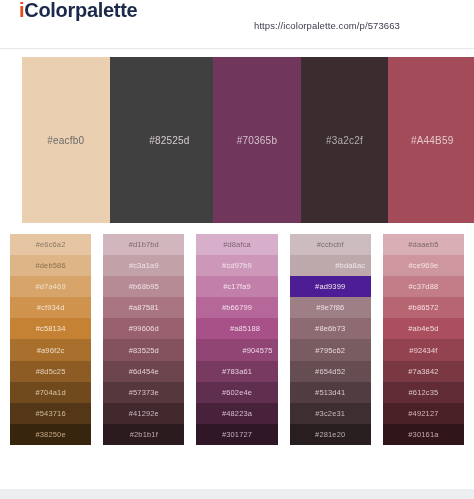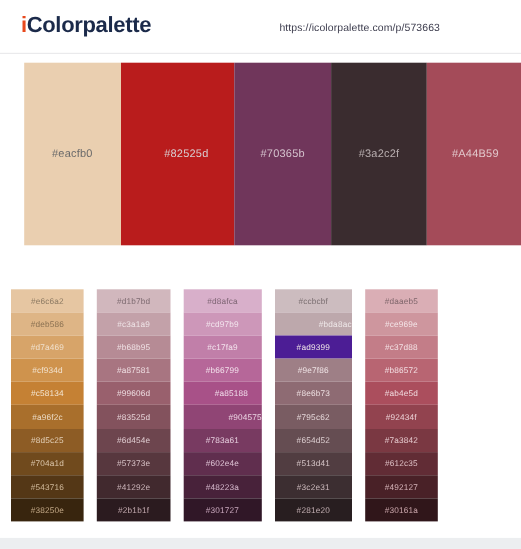--- a/index.html
+++ b/index.html
@@ -26,21 +26,21 @@
     position: relative;
     height: 48px;
     background: #ffffff;
     display: flex;
     align-items: center;
     border-bottom: 1px solid #e8e8ea;
   }
   .logo {
     position: absolute;
     left: 19px;
-    top: 13px;
+    top: 0;
     font-size: 20px;
     font-weight: bold;
     letter-spacing: -0.3px;
     line-height: 1;
     white-space: nowrap;
   }
   .logo-i {
     color: #e8491d;
   }
   .logo-rest {
@@ -75,22 +75,22 @@
   .main-swatch .hex {
     font-size: 10px;
     letter-spacing: 0.2px;
     white-space: nowrap;
   }
 
   
   .grid {
     position: absolute;
     left: 10px;
-    top: 263px;
-    width: 388px;
+    top: 234px;
+    width: 454px;
     height: 211px;
     display: flex;
     gap: 12px;
   }
   .grid-col {
     flex: 1 1 0;
     display: flex;
     flex-direction: column;
   }
   .grid-cell {
@@ -125,21 +125,21 @@
     <div class="logo">
       <span class="logo-i">i</span><span class="logo-rest">Colorpalette</span>
     </div>
     <div class="url">https://icolorpalette.com/p/573663</div>
   </div>
 
   <div class="main-strip">
       <div class="main-swatch" style="background: rgb(234, 207, 176);">
         <span class="hex" style="color: rgb(106, 106, 106);">#eacfb0</span>
       </div>
-      <div class="main-swatch" style="background: #b91c1c; padding-left: 16px;">
+      <div class="main-swatch" style="background: #404040; padding-left: 16px;">
         <span class="hex" style="color: rgb(216, 205, 208);">#82525d</span>
       </div>
       <div class="main-swatch" style="background: rgb(112, 54, 91);">
         <span class="hex" style="color: rgb(212, 194, 205);">#70365b</span>
       </div>
       <div class="main-swatch" style="background: rgb(58, 44, 47);">
         <span class="hex" style="color: rgb(184, 174, 175);">#3a2c2f</span>
       </div>
       <div class="main-swatch" style="background: rgb(164, 75, 89);">
         <span class="hex" style="color: rgb(226, 200, 204);">#A44B59</span>

